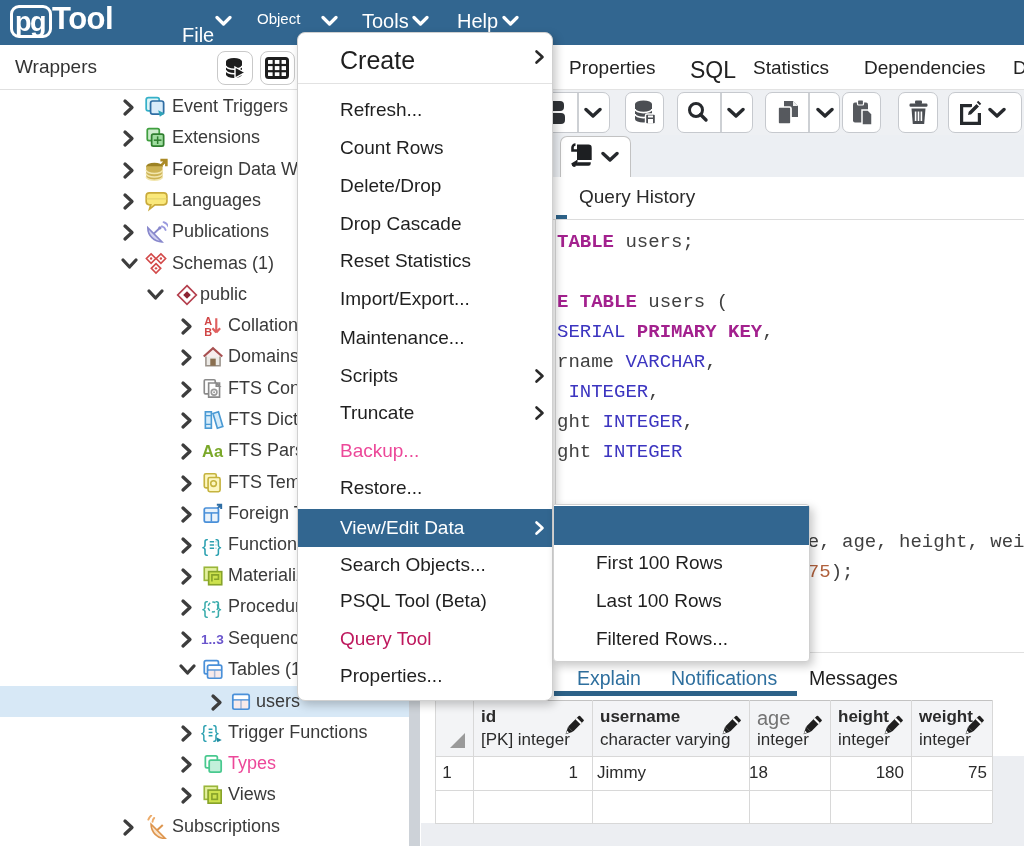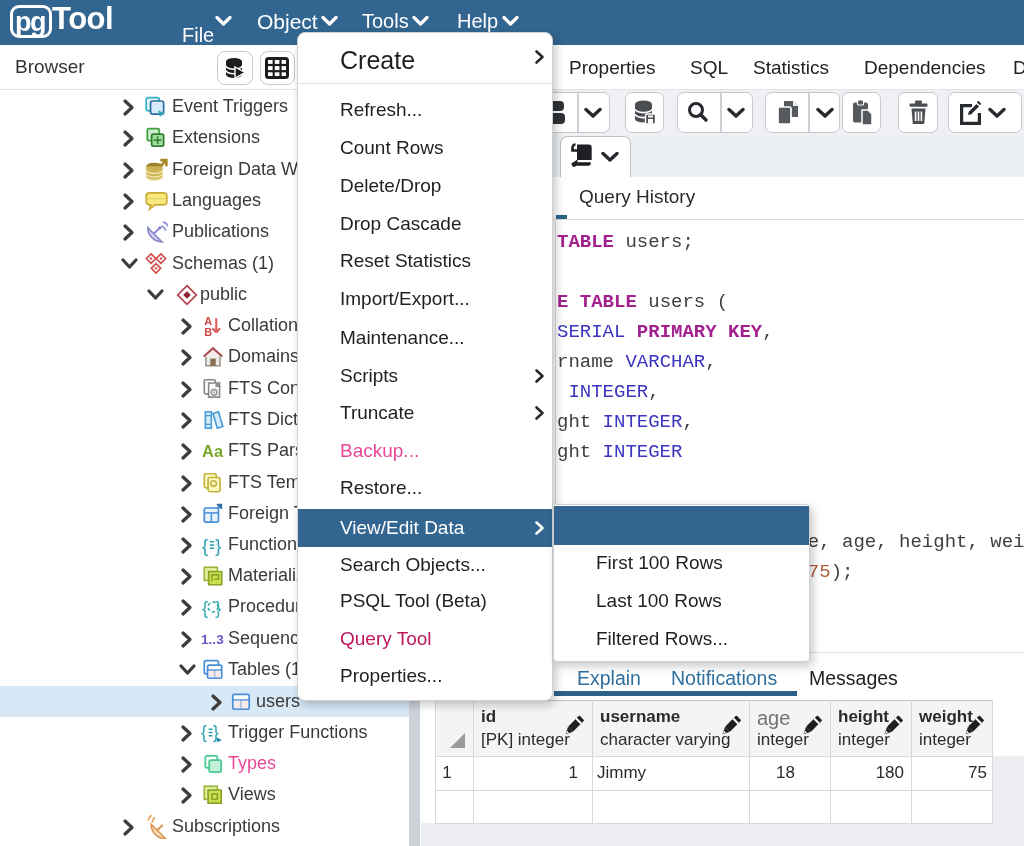--- a/index.html
+++ b/index.html
@@ -6,34 +6,34 @@
 body{position:relative;}
 </style></head><body>
 <div class="abs" style="left:0;top:0;width:1024px;height:45px;background:#326690;"></div>
 <div class="abs" style="left:10px;top:5px;width:42px;height:33px;border:3.5px solid #fff;border-radius:9px;"></div>
 <div class="abs" style="left:15px;top:7px;color:#fff;font-weight:bold;font-size:27px;letter-spacing:-1.5px;">pg</div>
 <div class="abs" style="left:52px;top:1px;color:#fff;font-weight:bold;font-size:31px;letter-spacing:-0.5px;">Tool</div>
 <div class="abs" style="left:182px;top:24px;color:#fff;font-size:20px;">File</div>
 <svg class="abs" style="left:215px;top:15px;" width="17" height="12" viewBox="0 0 17 12">
     <polyline points="2,2.5 8.5,9 15,2.5" fill="none" stroke="#fff" stroke-width="3.2" stroke-linecap="round" stroke-linejoin="round"></polyline>
   </svg>
-<div class="abs" style="left:257px;top:10px;color:#fff;font-size:21px;">Object</div>
+<div class="abs" style="left:257px;top:10px;color:#fff;font-size:15px;">Object</div>
 <svg class="abs" style="left:321px;top:15px;" width="17" height="12" viewBox="0 0 17 12">
     <polyline points="2,2.5 8.5,9 15,2.5" fill="none" stroke="#fff" stroke-width="3.2" stroke-linecap="round" stroke-linejoin="round"></polyline>
   </svg>
 <div class="abs" style="left:362px;top:10px;color:#fff;font-size:20px;">Tools</div>
 <svg class="abs" style="left:412px;top:15px;" width="17" height="12" viewBox="0 0 17 12">
     <polyline points="2,2.5 8.5,9 15,2.5" fill="none" stroke="#fff" stroke-width="3.2" stroke-linecap="round" stroke-linejoin="round"></polyline>
   </svg>
 <div class="abs" style="left:457px;top:10px;color:#fff;font-size:20px;">Help</div>
 <svg class="abs" style="left:502px;top:15px;" width="17" height="12" viewBox="0 0 17 12">
     <polyline points="2,2.5 8.5,9 15,2.5" fill="none" stroke="#fff" stroke-width="3.2" stroke-linecap="round" stroke-linejoin="round"></polyline>
   </svg>
 <div class="abs" style="left:0;top:45px;width:421px;height:801px;background:#fff;"></div>
-<div class="abs" style="left:15px;top:56px;font-size:19px;color:#333;">Browser</div>
+<div class="abs" style="left:15px;top:56px;font-size:19px;color:#333;">Wrappers</div>
 <div class="abs" style="left:0;top:89px;width:421px;height:1px;background:#e0e0e0;"></div>
 <div class="abs" style="left:217px;top:51px;width:36px;height:34px;background:#fff;border:1.5px solid #c9c9c9;border-radius:8px;"></div>
 <div class="abs" style="left:260px;top:51px;width:35px;height:34px;background:#fff;border:1.5px solid #c9c9c9;border-radius:8px;"></div>
 <svg class="abs" style="left:223px;top:56px;" width="25" height="25" viewBox="0 0 25 25">
     <ellipse cx="11" cy="5.5" rx="8" ry="3.5" fill="#1d1d1d"></ellipse>
     <path d="M3 5.5 v13 a8 3.5 0 0 0 16 0 v-13" fill="#1d1d1d"></path>
     <path d="M3 9.8 a8 3.5 0 0 0 16 0" fill="none" stroke="#fff" stroke-width="1.6"></path>
     <path d="M3 14.3 a8 3.5 0 0 0 16 0" fill="none" stroke="#fff" stroke-width="1.6"></path>
     <path d="M12 11 l10 5.5 -10 5.5 z" fill="#1d1d1d" stroke="#fff" stroke-width="1.4"></path>
   </svg>
@@ -263,21 +263,21 @@
   </svg>
 <svg class="abs" style="left:144px;top:815px;" width="24" height="24" viewBox="0 0 22 22">
     <path d="M6.5 8.5 A13 13 0 0 0 19.5 21.5 L6.5 8.5 Z" fill="#fbe3c8" stroke="#dd954e" stroke-width="1.5"></path>
     <line x1="12" y1="14" x2="17.2" y2="9.1" stroke="#dd954e" stroke-width="1.8"></line>
     <path d="M7.8 6.2 a5 5 0 0 1 1.5 -3.5 M4 4.2 a8.5 8.5 0 0 1 2.6 -3.7" fill="none" stroke="#ecab6a" stroke-width="1.8" stroke-linecap="round"></path>
   </svg>
 <div class="abs" style="left:172px;top:816px;font-size:18px;color:#3a3a3a;white-space:nowrap;">Subscriptions</div>
 <div class="abs" style="left:409px;top:90px;width:11px;height:756px;background:#cdd2d8;"></div>
 <div class="abs" style="left:421px;top:45px;width:603px;height:801px;background:#fff;"></div>
 <div class="abs" style="left:569px;top:57px;font-size:19px;color:#222;white-space:nowrap;">Properties</div>
-<div class="abs" style="left:690px;top:57px;font-size:19px;color:#222;white-space:nowrap;">SQL</div>
+<div class="abs" style="left:690px;top:57px;font-size:23px;color:#222;white-space:nowrap;">SQL</div>
 <div class="abs" style="left:753px;top:57px;font-size:19px;color:#222;white-space:nowrap;">Statistics</div>
 <div class="abs" style="left:864px;top:57px;font-size:19px;color:#222;white-space:nowrap;">Dependencies</div>
 <div class="abs" style="left:1013px;top:57px;font-size:19px;color:#222;white-space:nowrap;">Dependents</div>
 <div class="abs" style="left:421px;top:89px;width:603px;height:1px;background:#e3e3e3;"></div>
 <div class="abs" style="left:421px;top:90px;width:603px;height:45px;background:#eef0f3;"></div>
 <div class="abs" style="left:528px;top:92px;width:82px;height:41px;background:#fff;border:1.5px solid #c6c9ce;border-radius:7px;"></div>
 <div class="abs" style="left:577px;top:93px;width:1.5px;height:39px;background:#cdd0d4;"></div>
 <svg class="abs" style="left:546px;top:101px;" width="21" height="23" viewBox="0 0 21 23">
     <path d="M2 0 h12 a4 4 0 0 1 4 4 v2 a4 4 0 0 1 -4 4 h-12 z" fill="#303337"></path>
     <path d="M2 12 h13 a4 4 0 0 1 4 4 v3 a4 4 0 0 1 -4 4 h-13 z" fill="#303337"></path>
@@ -422,21 +422,21 @@
     <g transform="rotate(45 13 14)">
       <rect x="10" y="2" width="7" height="16" rx="1" fill="#1f1f1f"></rect>
       <rect x="10" y="5.5" width="7" height="2" fill="#fff"></rect>
       <path d="M10 18 h7 l-3.5 7 z" fill="#1f1f1f"></path>
       <path d="M12.2 21.5 l1.3 2.8 1.3 -2.8 z" fill="#fff"></path>
     </g>
   </svg>
 <div class="abs" style="left:435px;top:763px;width:24px;font-size:17px;color:#2b2b2b;text-align:center;">1</div>
 <div class="abs" style="left:473px;top:763px;width:105px;font-size:17px;color:#2b2b2b;text-align:right;">1</div>
 <div class="abs" style="left:597px;top:763px;font-size:17px;color:#2b2b2b;">Jimmy</div>
-<div class="abs" style="left:749px;top:763px;width:73px;font-size:17px;color:#2b2b2b;text-align:center;">18</div>
+<div class="abs" style="left:749px;top:763px;width:73px;font-size:17px;color:#2b2b2b;text-align:left;">18</div>
 <div class="abs" style="left:830px;top:763px;width:74px;font-size:17px;color:#2b2b2b;text-align:right;">180</div>
 <div class="abs" style="left:911px;top:763px;width:76px;font-size:17px;color:#2b2b2b;text-align:right;">75</div>
 <div class="abs" style="left:297px;top:32px;width:256px;height:669px;background:#fff;border:1px solid #d0d0d0;border-radius:8px;box-shadow:3px 4px 10px rgba(0,0,0,0.22);"></div>
 <div class="abs" style="left:298px;top:83px;width:254px;height:1px;background:#e2e2e2;"></div>
 <div class="abs" style="left:298px;top:509px;width:254px;height:38px;background:#326690;"></div>
 <div class="abs" style="left:340px;top:46px;font-size:25px;color:#1f1f1f;white-space:nowrap;">Create</div>
 <svg class="abs" style="left:534px;top:49px;" width="11" height="16" viewBox="0 0 11 16">
     <polyline points="2.5,2.5 8.5,8 2.5,13.5" fill="none" stroke="#2a2a2a" stroke-width="2.6" stroke-linecap="round" stroke-linejoin="round"></polyline>
   </svg>
 <div class="abs" style="left:340px;top:99px;font-size:19px;color:#1f1f1f;white-space:nowrap;">Refresh...</div>

